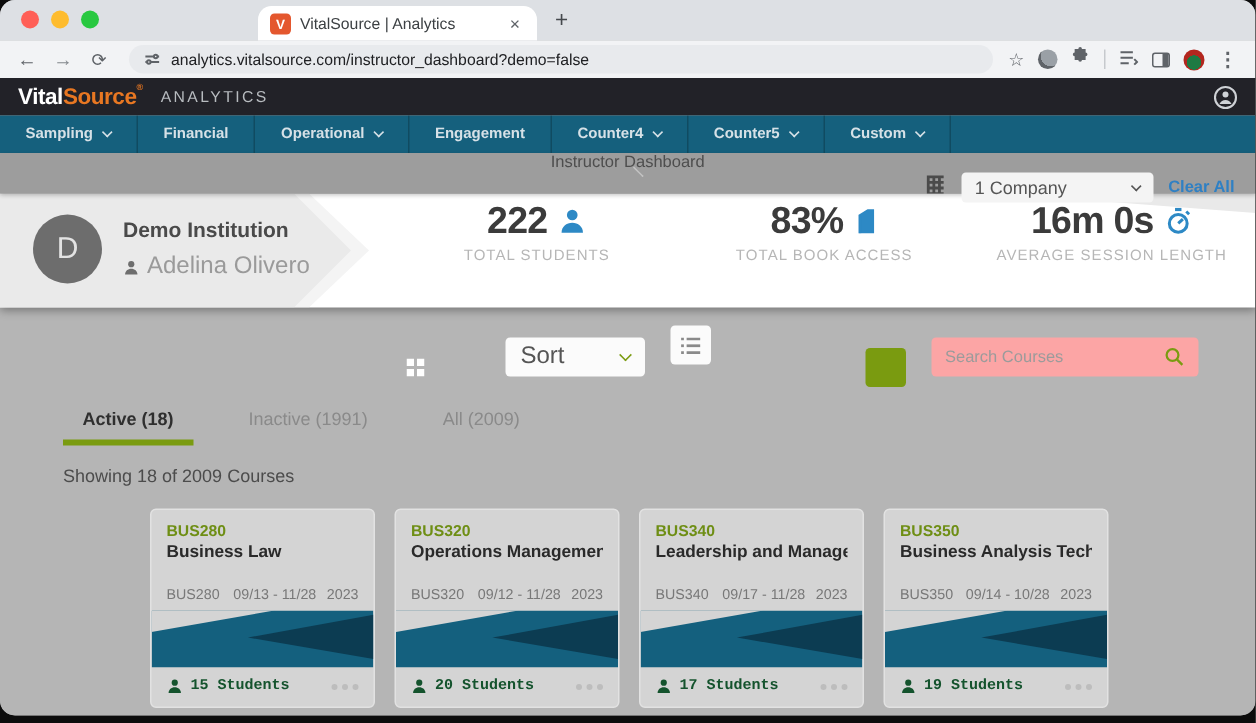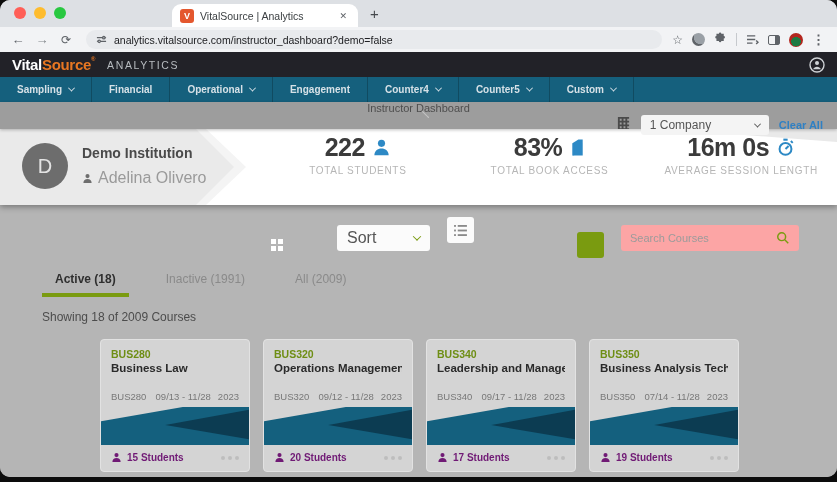--- a/index.html
+++ b/index.html
@@ -92,21 +92,21 @@
   .showing { margin:13px 0 0 42px; font-size:12px; color:#4c4c4c; }
 
   .grid { margin:15px 0 0 100px; display:grid; grid-template-columns:repeat(4, 150px); gap:14px 13px; }
   .card { background:#d4d4d4; border:1px solid #e2e2e2; border-radius:4px; overflow:hidden; height:133px; }
   .ccode { margin:8px 10px 0; font-size:10.5px; font-weight:bold; color:#6e8e14; }
   .ctitle { margin:2px 10px 0; font-size:11.5px; font-weight:bold; color:#2a2a2a; line-height:1.15; height:14px; white-space:nowrap; overflow:hidden; }
   .cmeta { margin:15px 10px 5px; display:flex; font-size:9.5px; color:#787878; }
   .cmeta .dates { margin-left:auto; }
   .cmeta .year { margin-left:7px; }
   .cbanner { display:block; width:100%; height:38px; }
-  .cfoot { display:flex; align-items:center; padding:7px 10px 0; color:#701a75; }
+  .cfoot { display:flex; align-items:center; padding:7px 10px 0; color:#14532d;font-family:Liberation Mono, monospace; }
   .cfoot .nstud { font-size:10px; font-weight:bold; margin-left:5px; }
   .dots { margin-left:auto; display:flex; gap:3px; }
   .dots i { width:4px; height:4px; border-radius:50%; background:#bdbdbd; }
 </style>
 </head>
 <body>
 
 <div class="window">
 
   <div class="tabstrip">
@@ -407,21 +407,21 @@
               <i></i>
             </span>
           </div>
       </div>
 
       <div class="card">
         <div class="ccode">BUS350</div>
         <div class="ctitle">Business Analysis Techniques</div>
         <div class="cmeta">
             <span>BUS350</span>
-            <span class="dates">07/14 - 11/28</span>
+            <span class="dates">09/14 - 10/28</span>
             <span class="year">2023</span>
           </div>
         <svg class="cbanner" viewBox="0 0 152 40" preserveAspectRatio="none">
             <rect width="152" height="40" fill="#14607e"></rect>
             <polygon points="0,0 84,0 0,15" fill="#d4d4d4"></polygon>
             <polygon points="152,3 152,34 66,19" fill="#0c3c52"></polygon>
           </svg>
         <div class="cfoot">
             <svg width="11" height="11" viewBox="0 0 16 16" fill="currentColor">
               <circle cx="8" cy="4.5" r="3"></circle>

